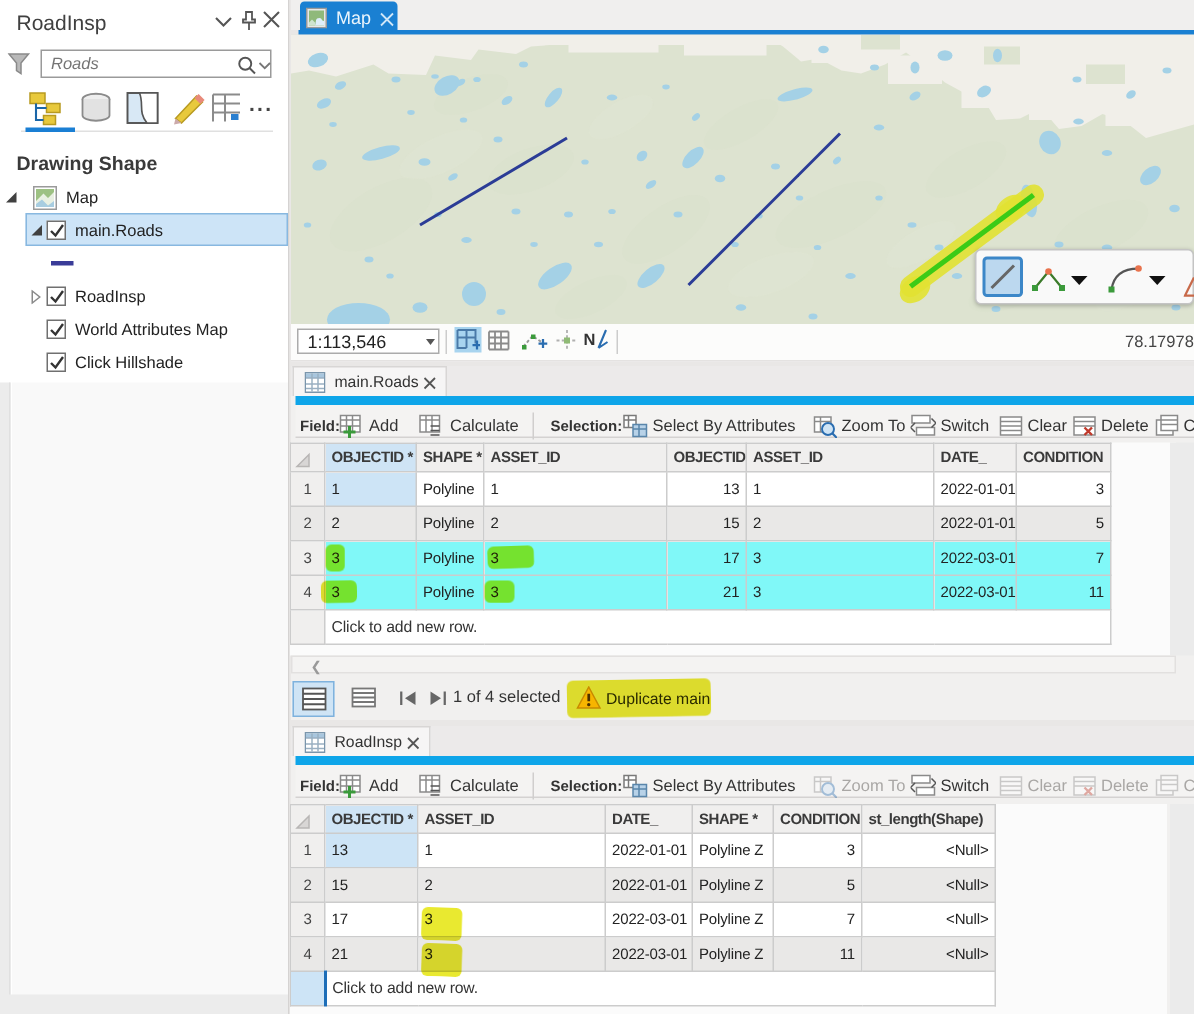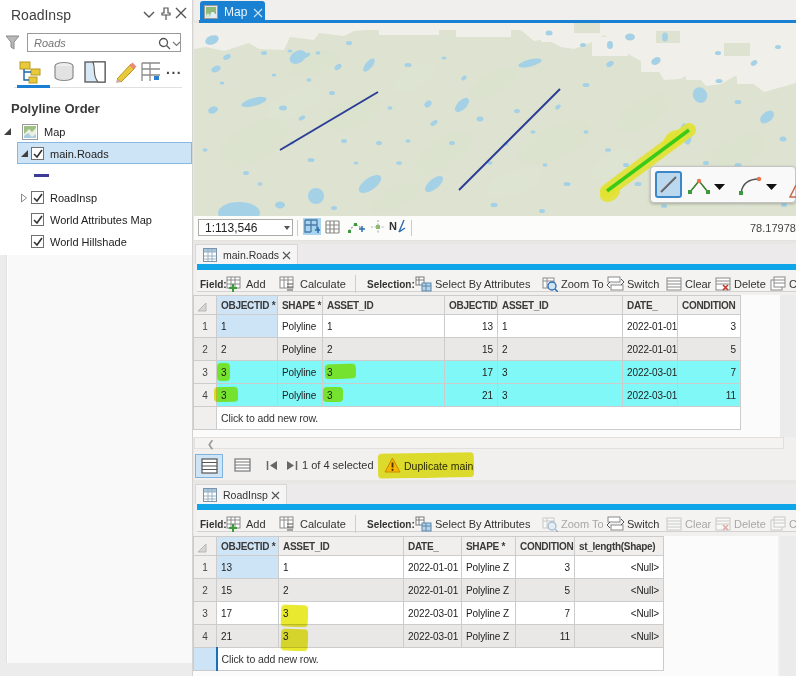--- a/index.html
+++ b/index.html
@@ -102,21 +102,21 @@
     <path d="M3 19 L2 23 L7 22 Z" fill="#caa"></path>
   </svg>
   <svg class="abs" style="left:140px;top:61px" width="24" height="22">
     <path d="M2 2 H20 M2 8 H20 M2 14 H20 M2 2 V20 M10 2 V20" stroke="#8b8b8b" stroke-width="1.3" fill="none"></path>
     <rect x="14" y="15" width="5" height="4" fill="#2a7fd0"></rect>
   </svg>
   <div class="abs" style="left:166px;top:61px;font-size:14px;font-weight:bold;color:#444;letter-spacing:1.5px">...</div>
   <div class="abs sep-line"></div>
   <div class="abs blue-underline"></div>
 
-  <div class="abs dorder">Polyline Order</div>
+  <div class="abs dorder">Drawing Shape</div>
 
   <svg class="abs" style="left:3px;top:127px" width="9" height="9">
       <polygon points="8,1 8,8 1,8" fill="#404040"></polygon>
     </svg>
   <svg class="abs" style="left:22px;top:124px" width="16" height="16">
     <rect x="0.5" y="0.5" width="15" height="15" fill="#fff" stroke="#9a9a9a"></rect>
     <rect x="2" y="2" width="12" height="12" fill="#e9f0e2"></rect>
     <path d="M2 10 L7 5 L10 8 L14 4 L14 2 L2 2 Z" fill="#9dc183"></path>
     <path d="M2 12 L6 9 L10 13 L14 10 L14 14 L2 14 Z" fill="#a8cdE0"></path>
   </svg>
@@ -146,21 +146,21 @@
   <div class="cb" style="left:31px;top:213px"></div>
   <svg class="abs" style="left:32px;top:214px" width="12" height="12">
       <path d="M2 6 L5 9 L10 2" stroke="#333" stroke-width="1.6" fill="none"></path>
     </svg>
   <div class="abs treerow" style="left:50px;top:214px">World Attributes Map</div>
 
   <div class="cb" style="left:31px;top:235px"></div>
   <svg class="abs" style="left:32px;top:236px" width="12" height="12">
       <path d="M2 6 L5 9 L10 2" stroke="#333" stroke-width="1.6" fill="none"></path>
     </svg>
-  <div class="abs treerow" style="left:50px;top:236px">World Hillshade</div>
+  <div class="abs treerow" style="left:50px;top:236px">Click Hillshade</div>
 </div>
 
 <div id="tabrow" class="abs"></div>
 <div id="maptab" class="abs">
   <svg class="abs" style="left:4px;top:4px" width="14" height="14">
     <rect x="0.5" y="0.5" width="13" height="13" fill="#e8e8e8" stroke="#9a9a9a"></rect>
     <rect x="2" y="2" width="10" height="10" fill="#8fb97a"></rect>
     <path d="M6 12 C7 9 6 7 9 7 C11 7 10 9 12 9 L12 12 Z" fill="#dfeefa"></path>
     <path d="M2 10 L4 8 L6 10 L6 12 L2 12 Z" fill="#cfe4d0"></path>
   </svg>

